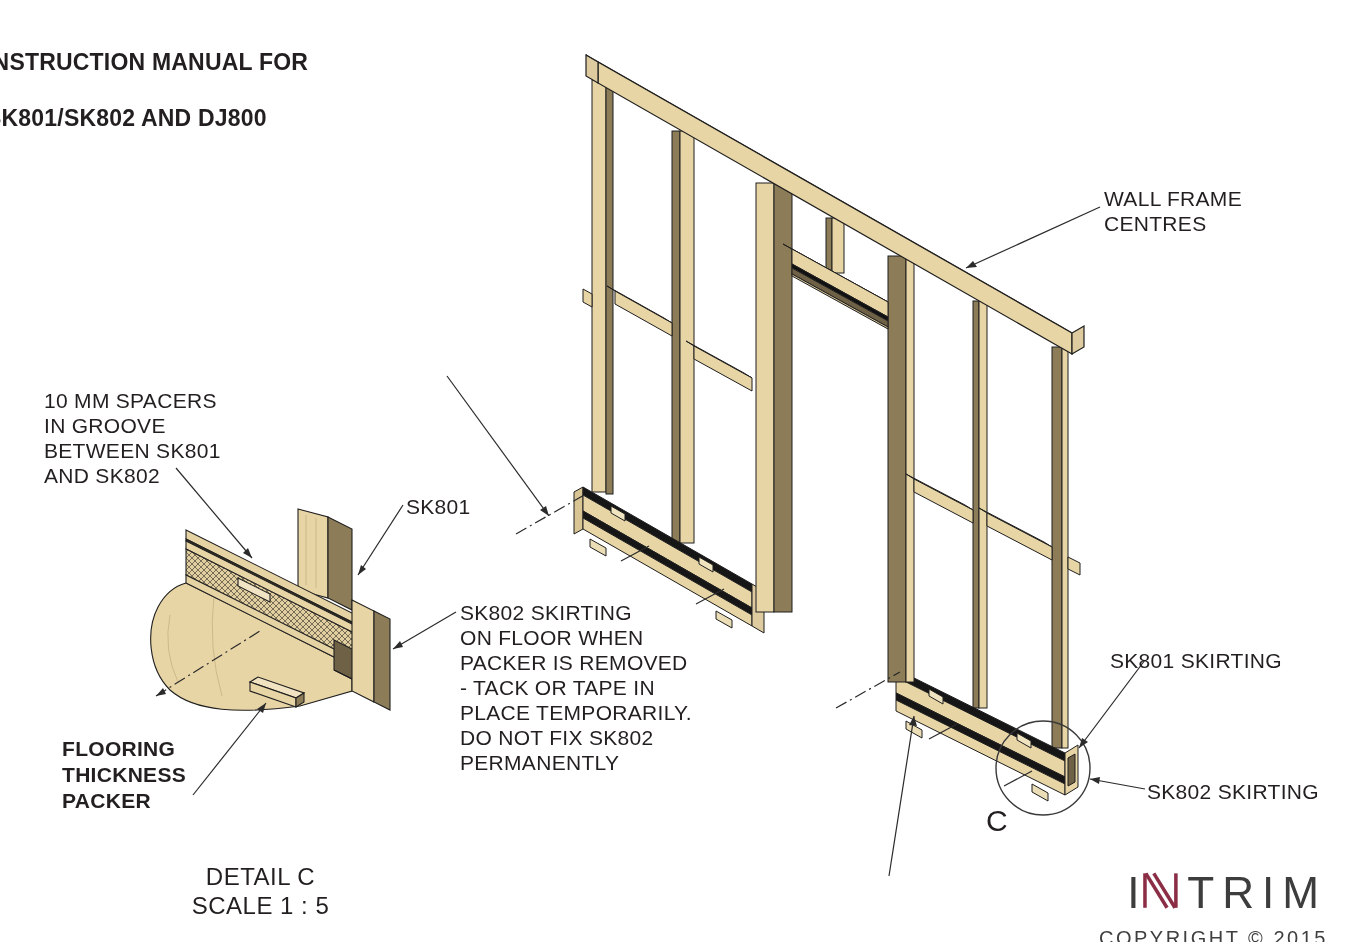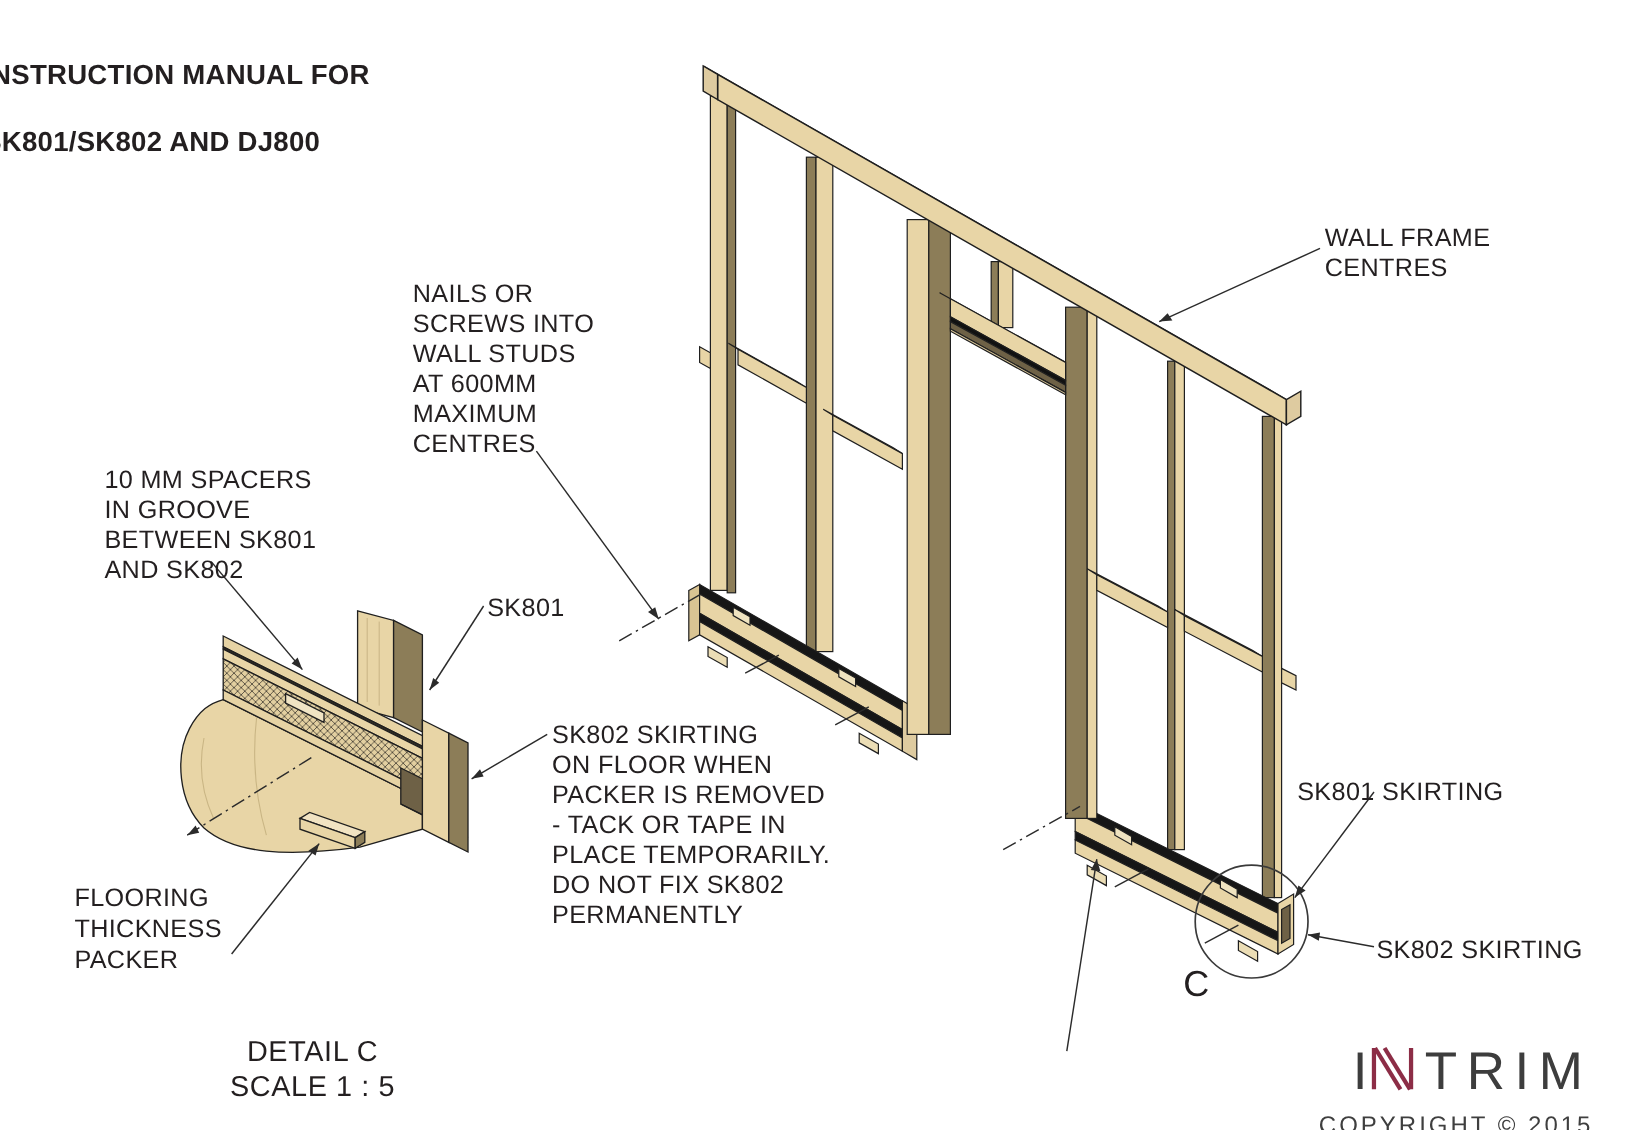--- a/index.html
+++ b/index.html
@@ -162,44 +162,38 @@
     <path d="M1145,660 L1079,748" fill="none"></path>
         <polygon points="1079,748 1082,738 1088,742" stroke="none"></polygon>
     <path d="M1145,789 L1090,779" fill="none"></path>
         <polygon points="1090,779 1100,777 1099,784" stroke="none"></polygon>
   </g>
 </svg>
 
 <div class="title" style="left:-14px;top:48px;position:absolute;"><span>INSTRUCTION MANUAL FOR</span><br>
 <span>SK801/SK802 AND DJ800</span></div>
 
-<div class="t" style="left:344px;top:233px;">NAILS OR
-SCREWS INTO
-WALL STUDS
-AT 600MM
-MAXIMUM
-CENTRES</div>
-<div class="t" style="left:44px;top:388px;margin-left:43px;">10 MM SPACERS
+<div class="t" style="left:44px;top:388px;">10 MM SPACERS
 IN GROOVE
 BETWEEN SK801
 AND SK802</div>
 <div class="t" style="left:406px;top:494px;text-align:right;">SK801</div>
 <div class="t" style="left:1104px;top:186px;">WALL FRAME
 CENTRES</div>
 <div class="t" style="left:460px;top:600px;">SK802 SKIRTING
 ON FLOOR WHEN
 PACKER IS REMOVED
 - TACK OR TAPE IN
 PLACE TEMPORARILY.
 DO NOT FIX SK802
 PERMANENTLY</div>
-<div class="t" style="left:62px;top:736px;line-height:26px;">FLOORING
+<div class="t" style="left:62px;top:736px;line-height:26px;font-weight:bold;">FLOORING
 THICKNESS
 PACKER</div>
-<div class="t" style="left:1081px;top:648px;">SK801 SKIRTING</div>
+<div class="t" style="left:1110px;top:648px;">SK801 SKIRTING</div>
 <div class="t" style="left:1147px;top:779px;">SK802 SKIRTING</div>
 
 <div class="t c-label" style="left:986px;top:808px;">C</div>
 <div class="caption" style="position:absolute;left:168px;top:862px;width:185px;">DETAIL C
 SCALE 1 : 5</div>
 
 <div class="logo">
   <svg width="212" height="50" viewBox="0 0 240 56">
     <text x="6" y="47" font-family="Liberation Sans, sans-serif" font-size="50" font-weight="300" fill="#3d3d3d">I</text>
     <g stroke="var(--brand-accent)" stroke-width="4">

